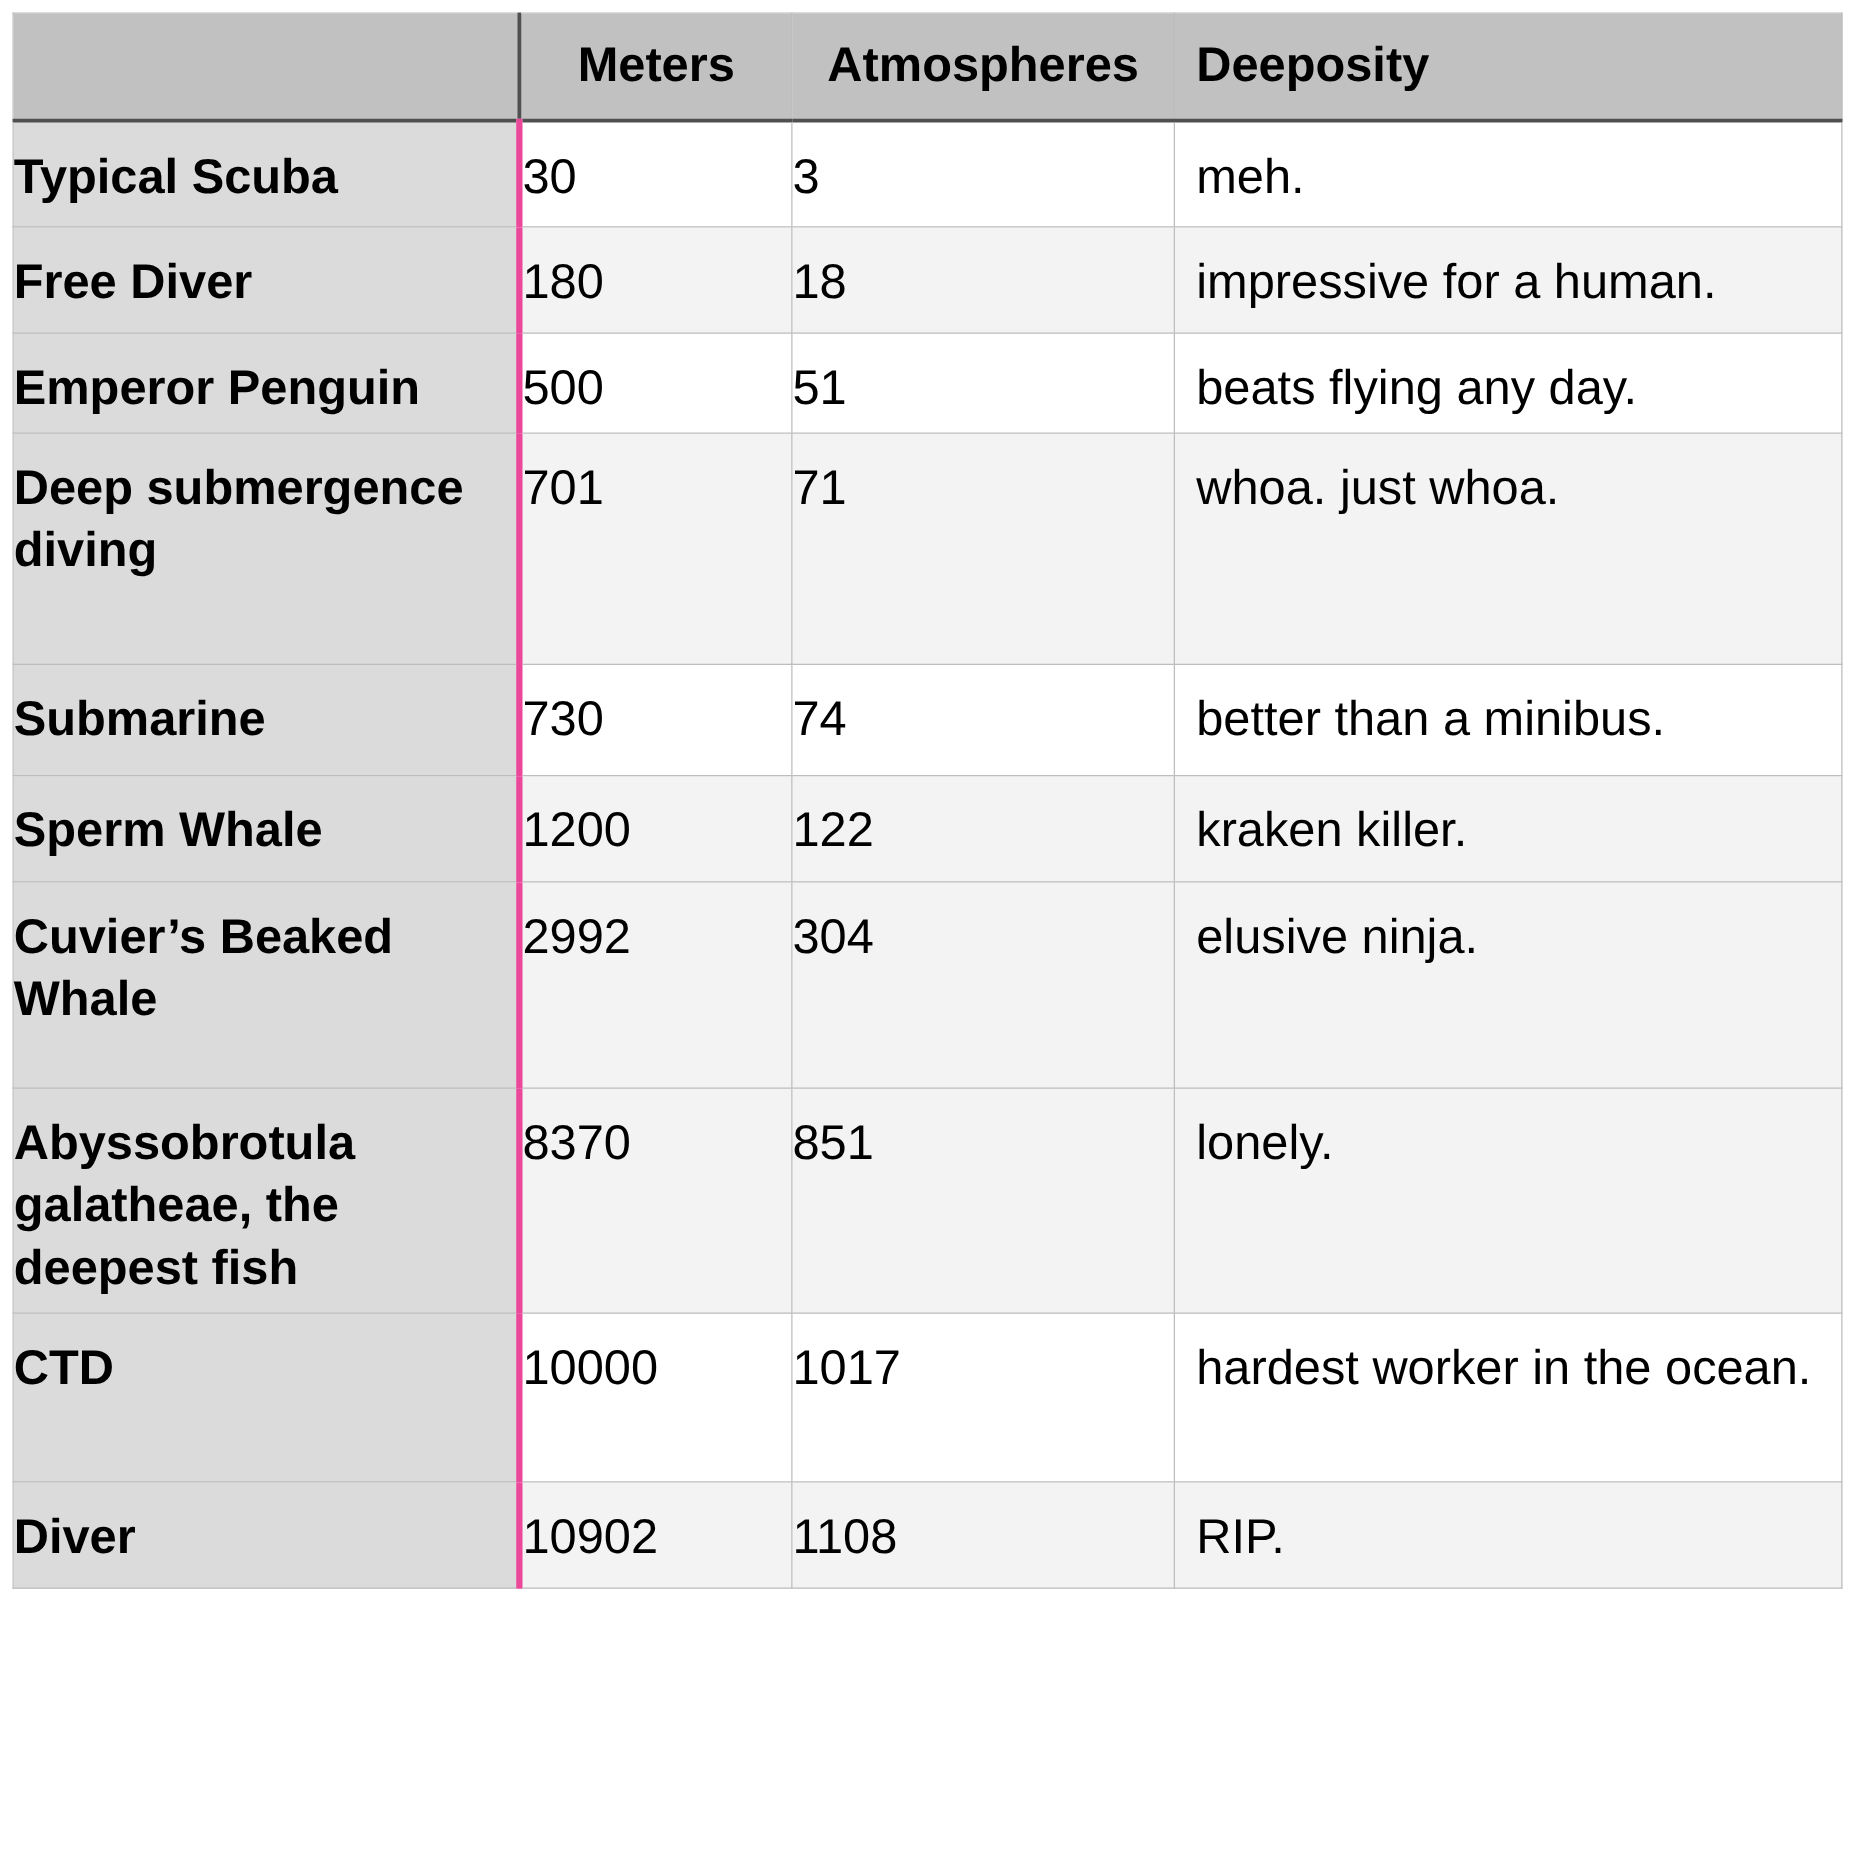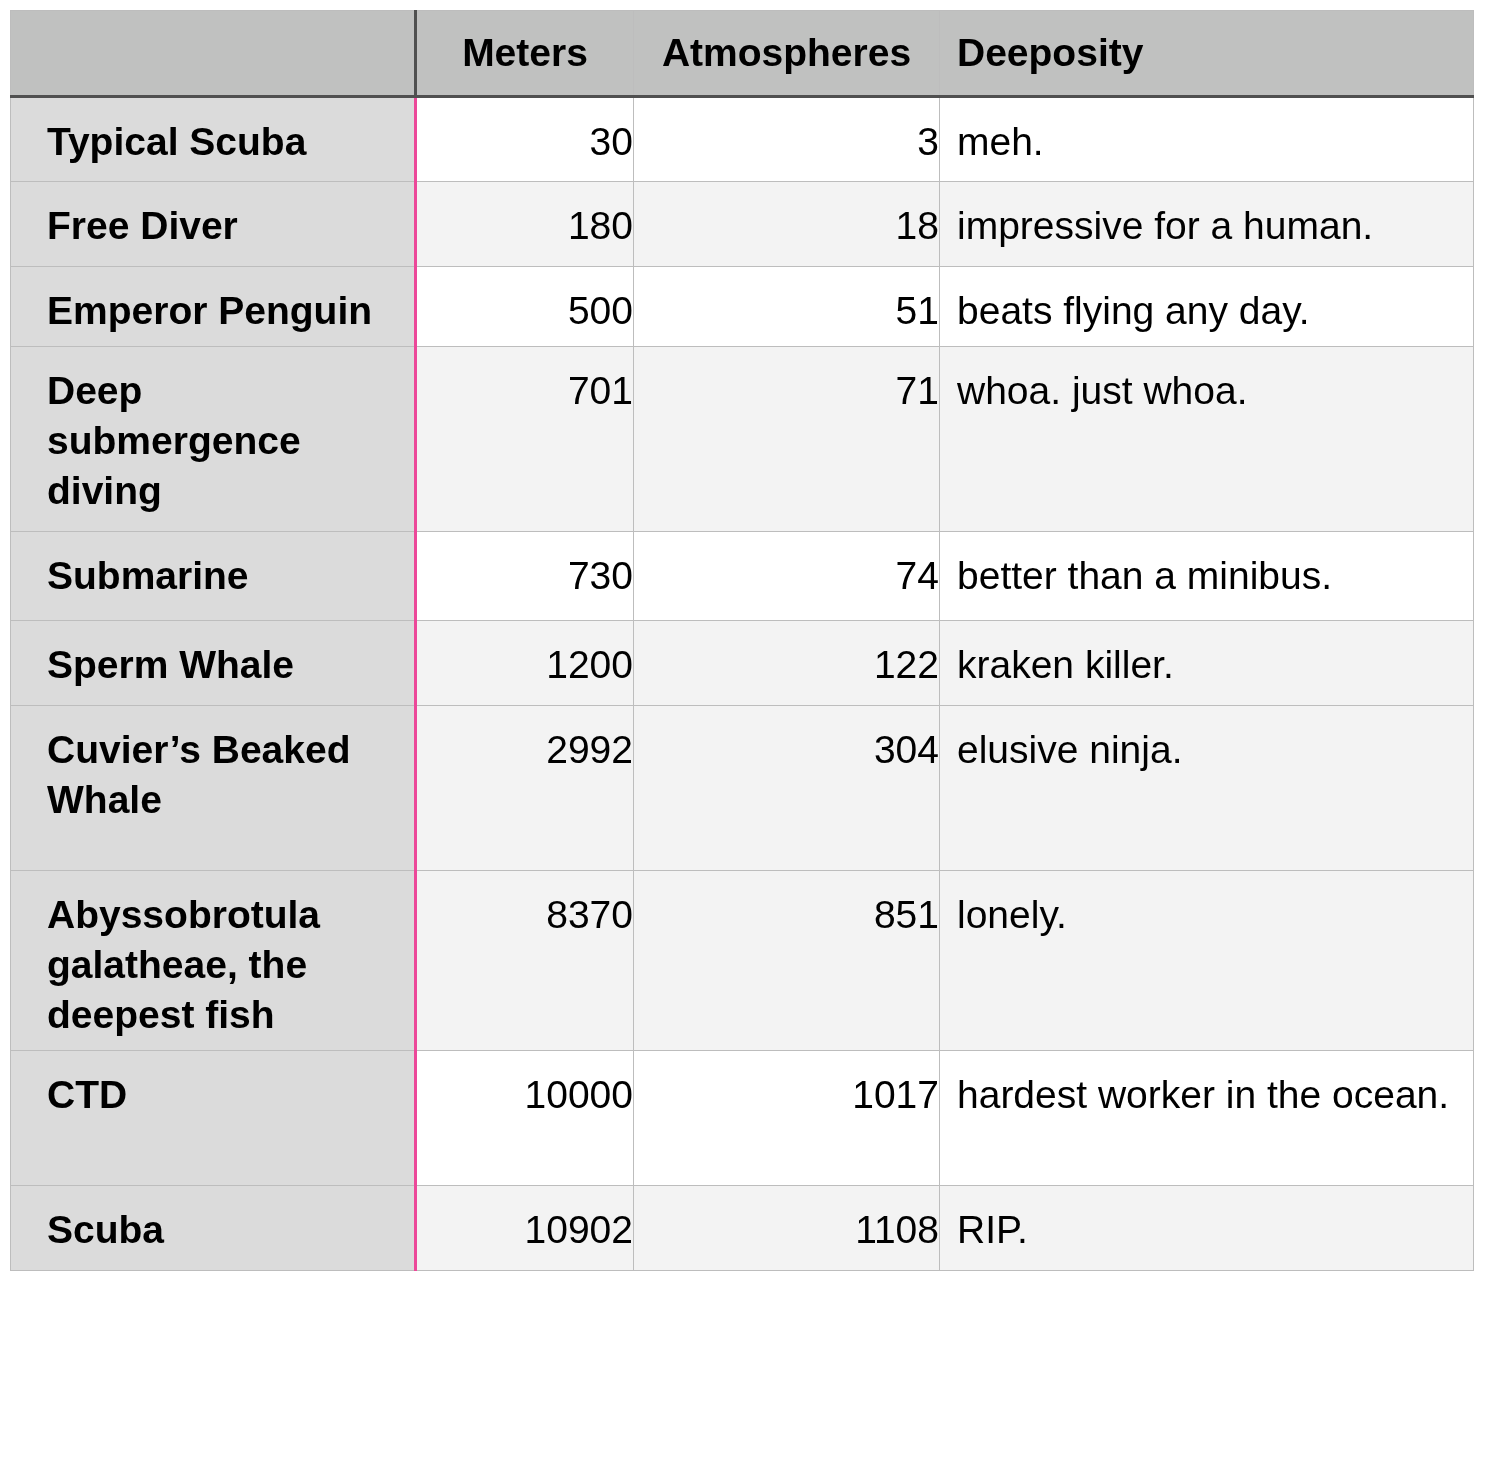--- a/index.html
+++ b/index.html
@@ -5,22 +5,22 @@
   html, body { margin: 0; padding: 0; background: #ffffff; }
   body { width: 1491px; height: 1480px; position: relative; overflow: hidden; font-family: "Liberation Sans", sans-serif; }
   table { position: absolute; left: 10px; top: 10px; border-collapse: collapse; table-layout: fixed; width: 1463px; }
   col.c0 { width: 405px; } col.c1 { width: 218px; } col.c2 { width: 306px; } col.c3 { width: 534px; }
   th, td { border: 1.5px solid #bdbdbd; vertical-align: top; padding: 0; font-size: 39px; line-height: 50px; color: #000000; }
   thead th { background: #c0c1c0; height: 84px; vertical-align: middle; font-weight: bold; border-bottom: 3px solid #505050; }
   thead th.h0 { border-right: 3px solid #505050; }
   th.h3 { text-align: left; padding-left: 17px; }
   th.h1, th.h2 { text-align: center; }
   td { padding-top: 19px; padding-bottom: 10px; }
-  td.name { background: #dbdbdb; font-weight: bold; padding-left: 36px; padding-right: 8px; border-right: 3px solid #ec4899; }
-  td.num { text-align: right; }
+  td.name { background: #dbdbdb; font-weight: bold; padding-left: 0; padding-right: 8px; border-right: 5px solid #ec4899; }
+  td.num { text-align: left; }
   td.note { padding-left: 17px; padding-right: 10px; }
   tr.odd td.num, tr.odd td.note { background: #ffffff; }
   tr.even td.num, tr.even td.note { background: #f3f3f3; }
 </style>
 </head>
 <body>
 
 <table>
   <colgroup>
       <col class="c0">
@@ -85,19 +85,19 @@
       <td class="num">851</td>
       <td class="note">lonely.</td>
     </tr>
     <tr class="odd" style="height:135px">
       <td class="name">CTD</td>
       <td class="num">10000</td>
       <td class="num">1017</td>
       <td class="note">hardest worker in the ocean.</td>
     </tr>
     <tr class="even" style="height:85px">
-      <td class="name">Scuba</td>
+      <td class="name">Diver</td>
       <td class="num">10902</td>
       <td class="num">1108</td>
       <td class="note">RIP.</td>
     </tr>
   </tbody>
 </table>
 
 </body></html>

